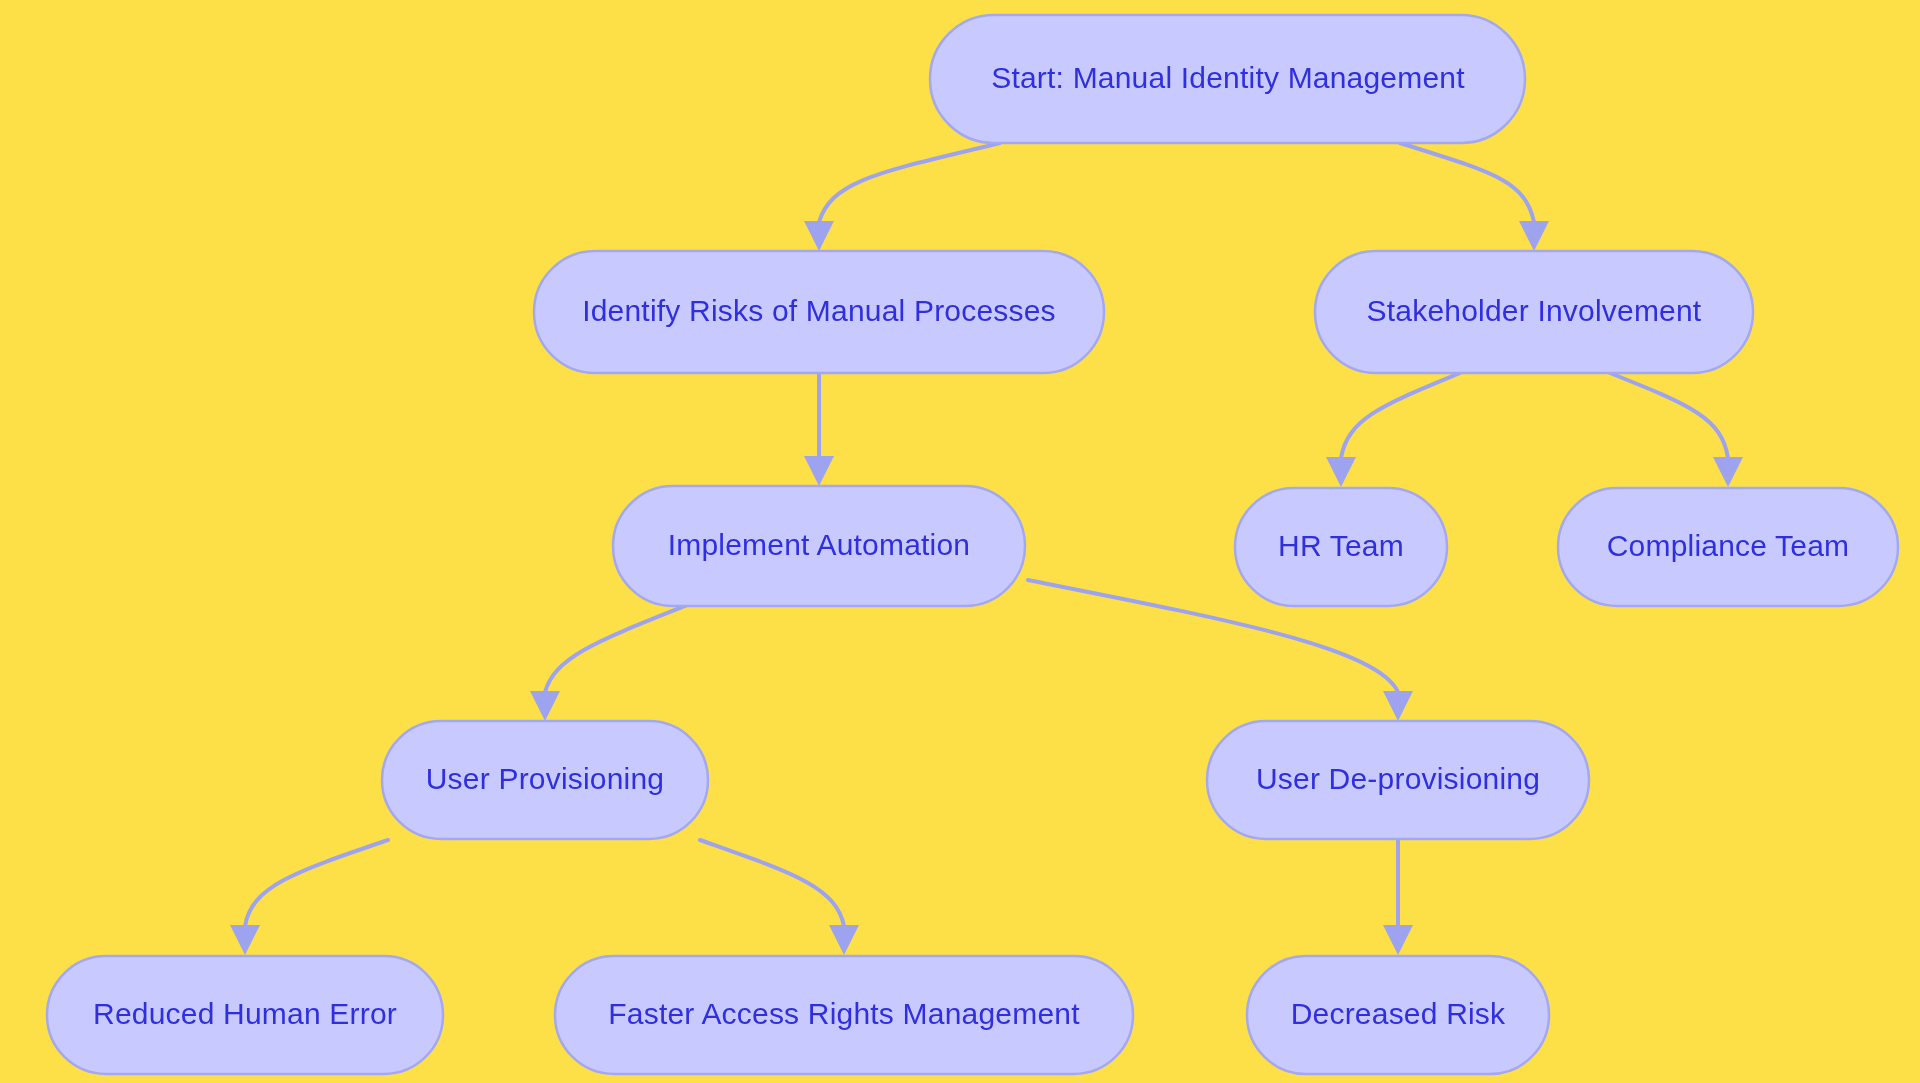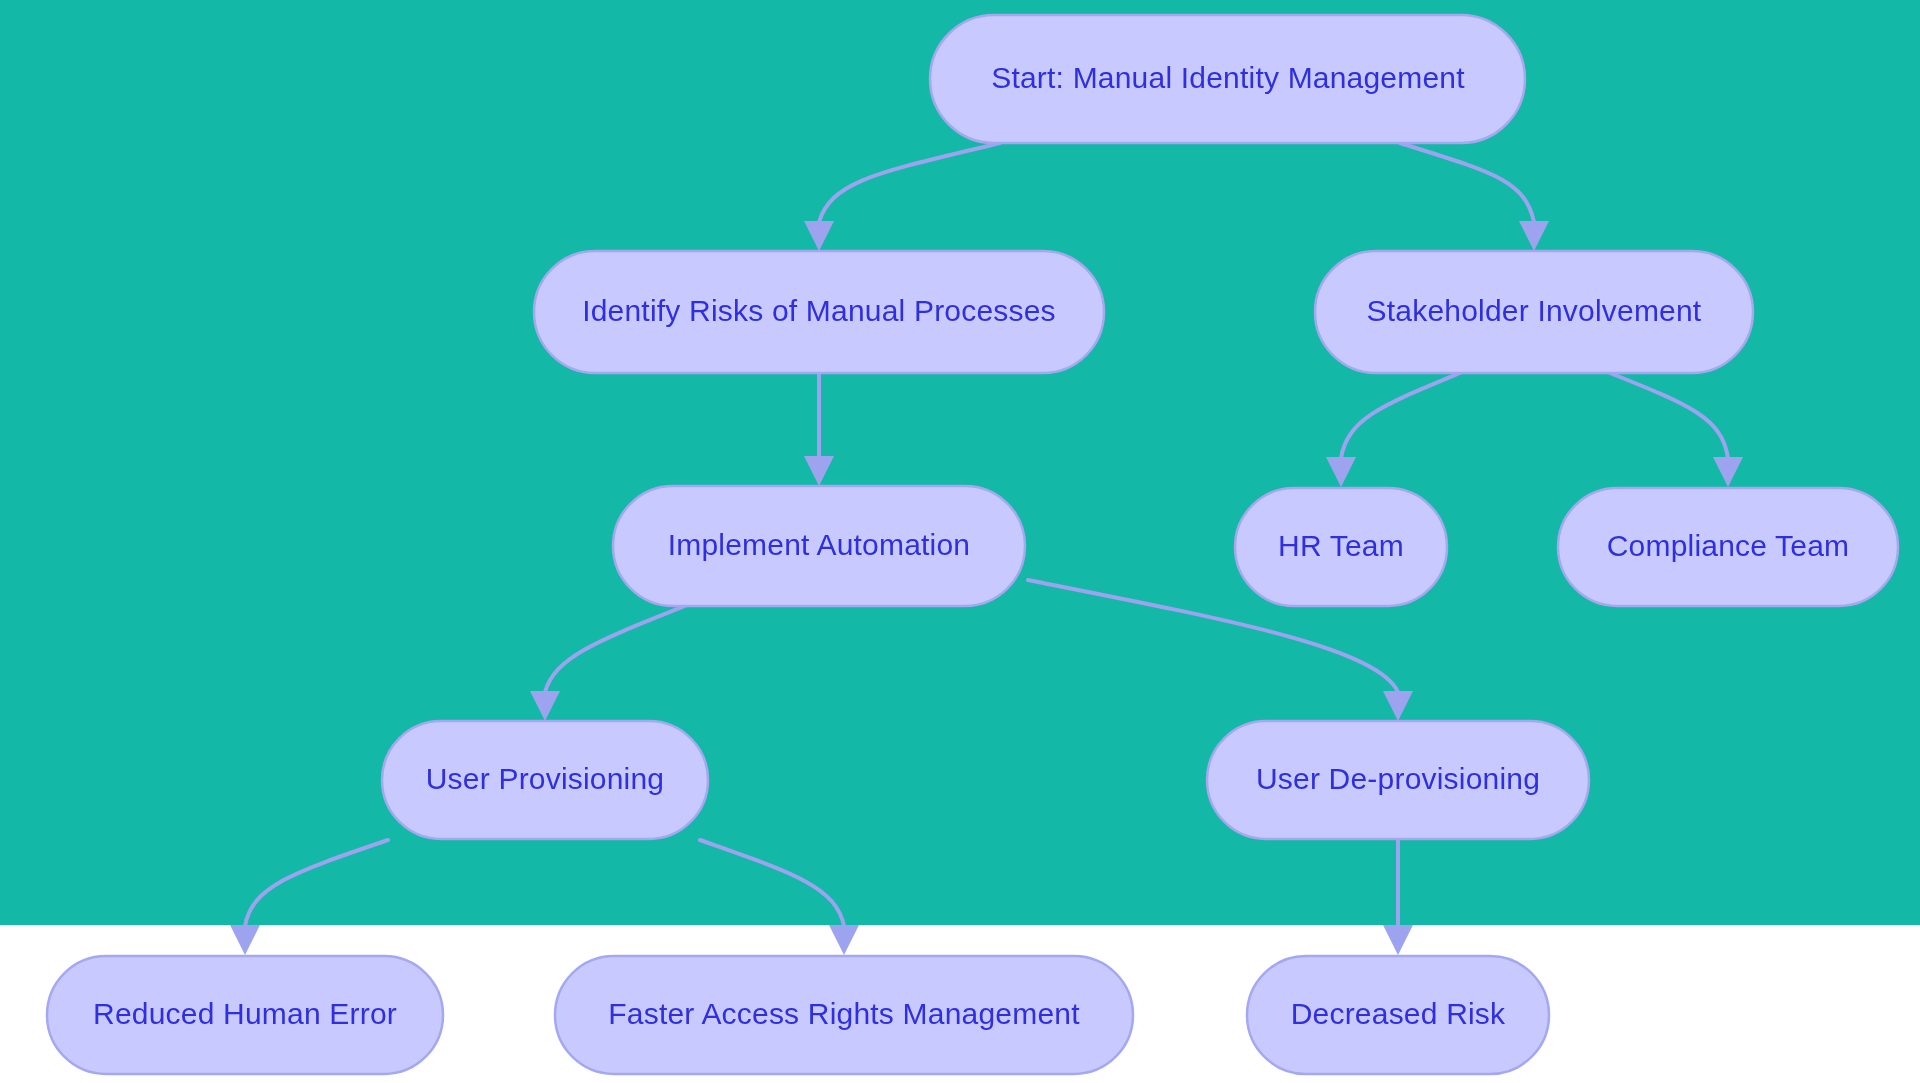--- a/index.html
+++ b/index.html
@@ -9,22 +9,22 @@
   }
   body {
     width: 1920px;
     height: 1083px;
     overflow: hidden;
     font-family: "Liberation Sans", sans-serif;
   }
   #flowchart-root {
     position: relative;
     width: 1920px;
-    height: 925px;
-    background: #14b8a6;
+    height: 1083px;
+    background: #fde047;
   }
   svg.diagram {
     display: block;
     width: 1920px;
     height: 1083px;
   }
   .node-shape {
     fill: #c8caff;
     stroke: #a3a8f0;
     stroke-width: 2.5;

